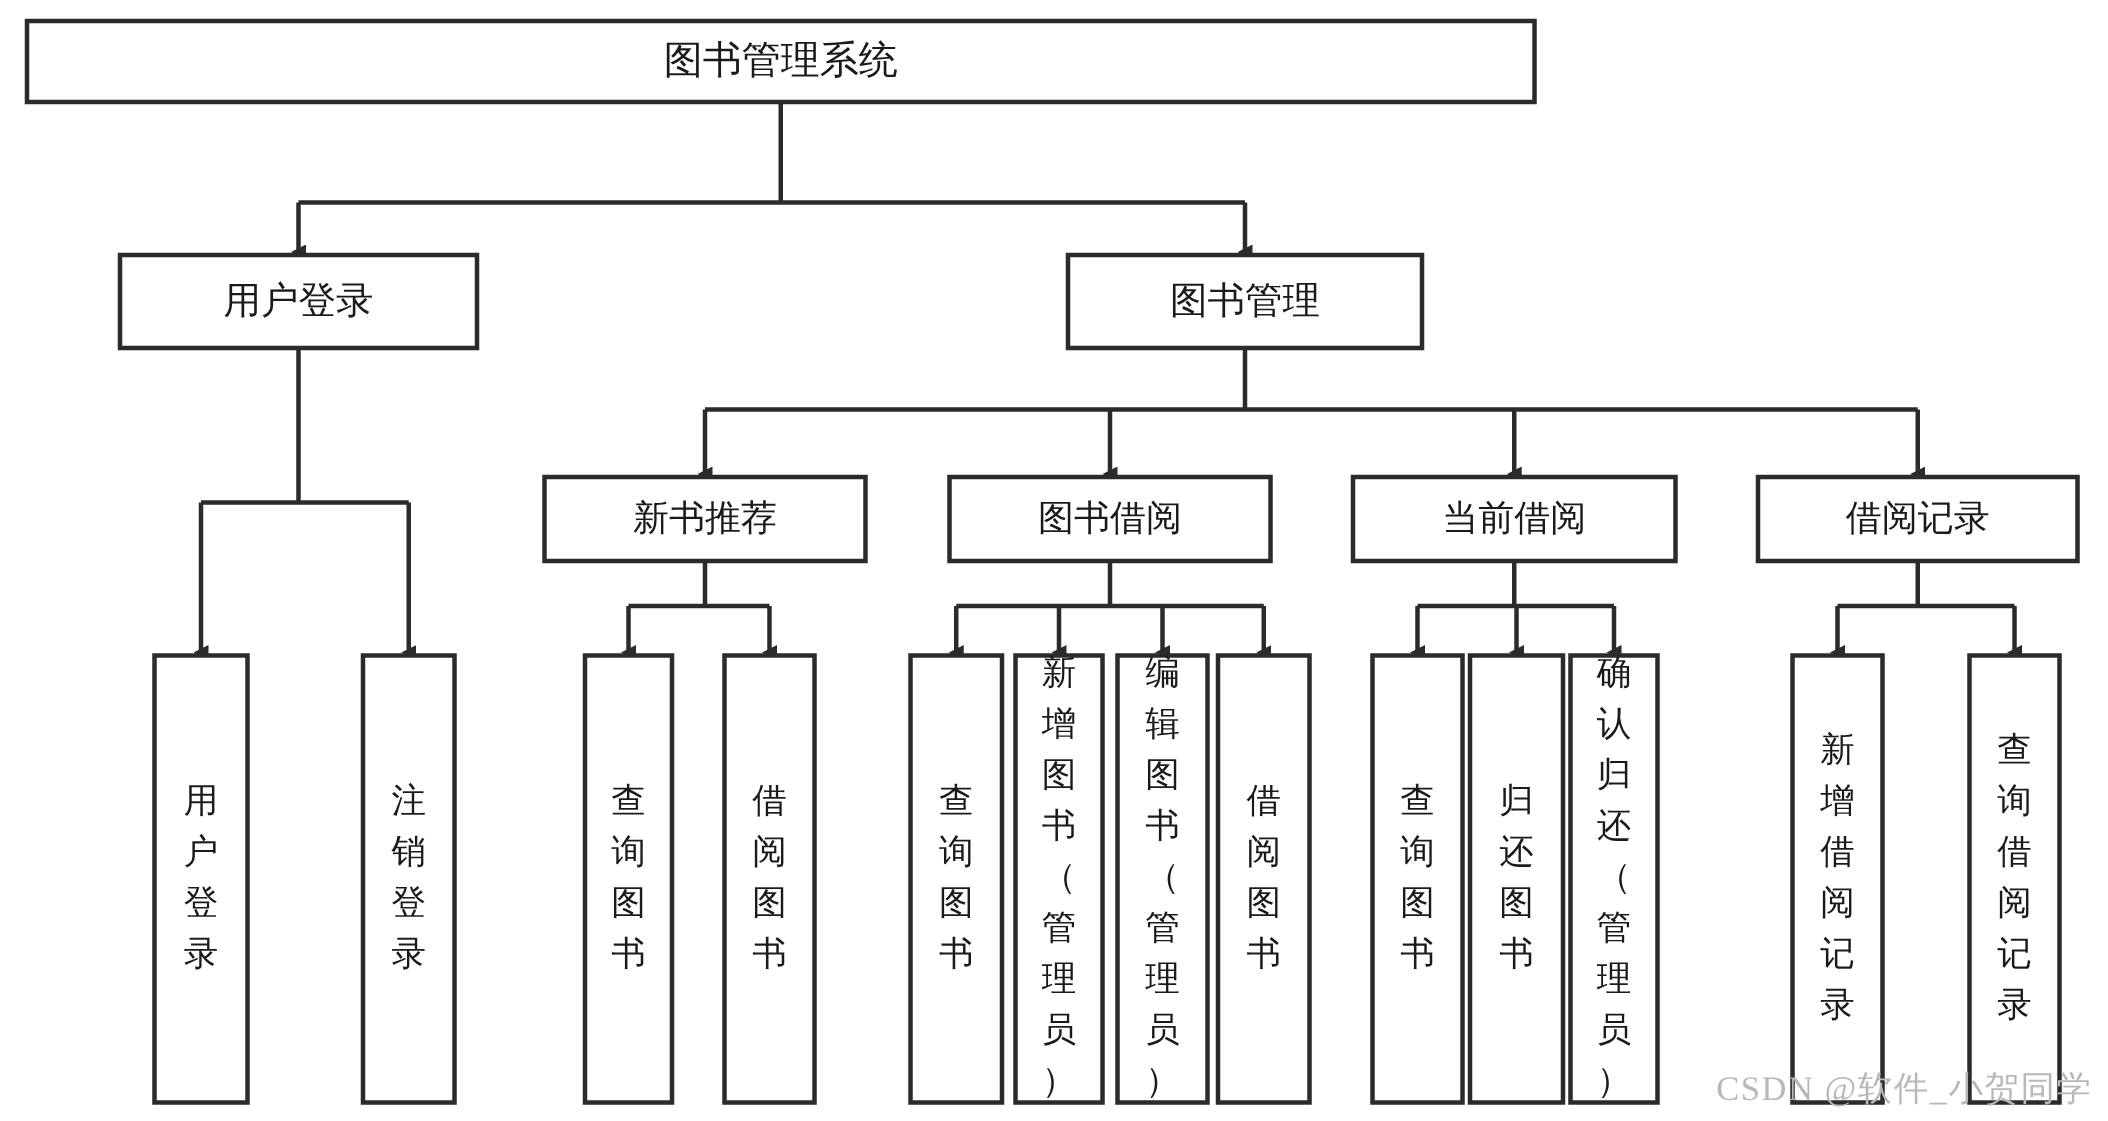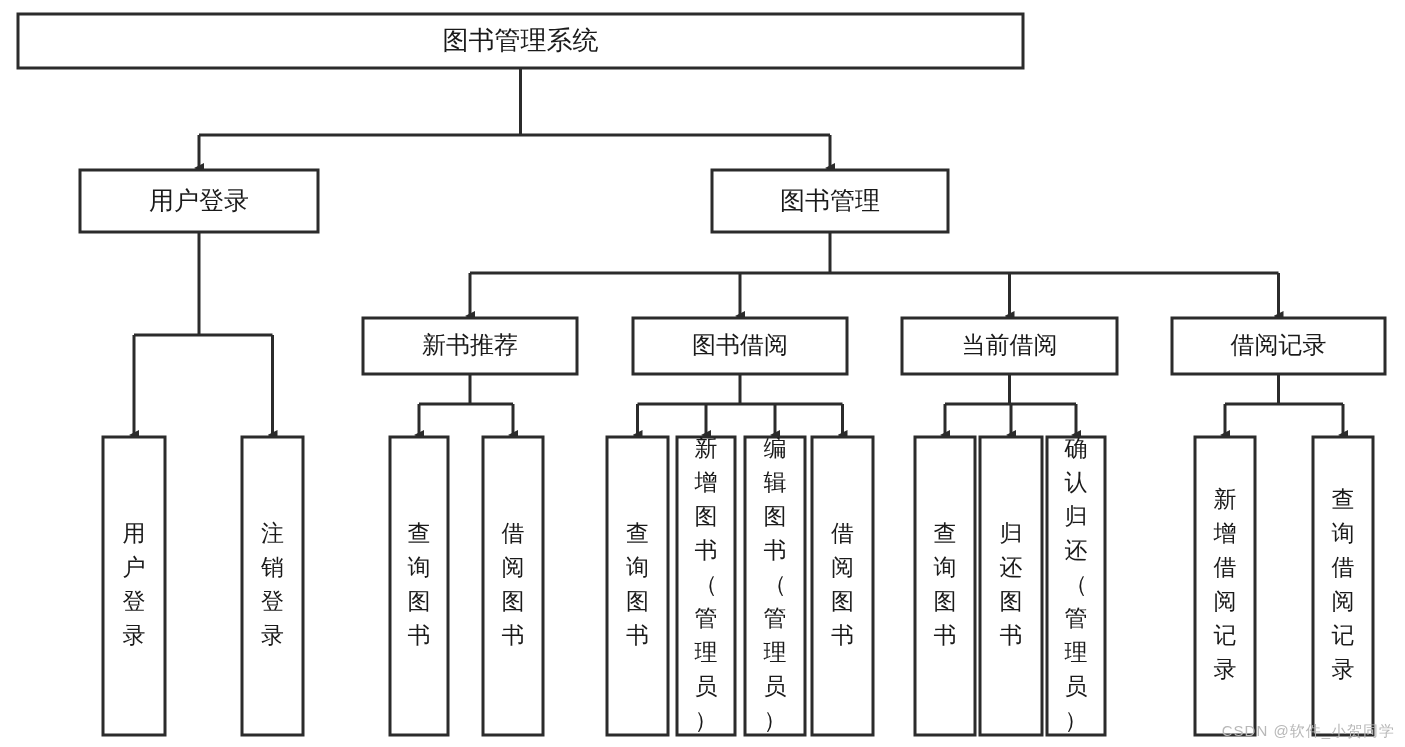--- a/index.html
+++ b/index.html
@@ -18,22 +18,22 @@
     text-anchor:middle;
     dominant-baseline:middle;
   }
   .lvl0-label{font-size:26px;}
   .lvl1-label{font-size:25px;}
   .lvl2-label{font-size:24px;}
   .vert-label{font-size:23px;}
   .watermark{
     position:absolute;
     right:10px;bottom:6px;
-    font-family:Liberation Sans, sans-serif;
-    font-size:15px;
+    font-family:Liberation Serif, serif;
+    font-size:23px;
     color:#b8b8b8;
     letter-spacing:1px;
     white-space:nowrap;
     user-select:none;
   }
 </style>
 </head>
 <body>
 
 <div id="diagram-root">

